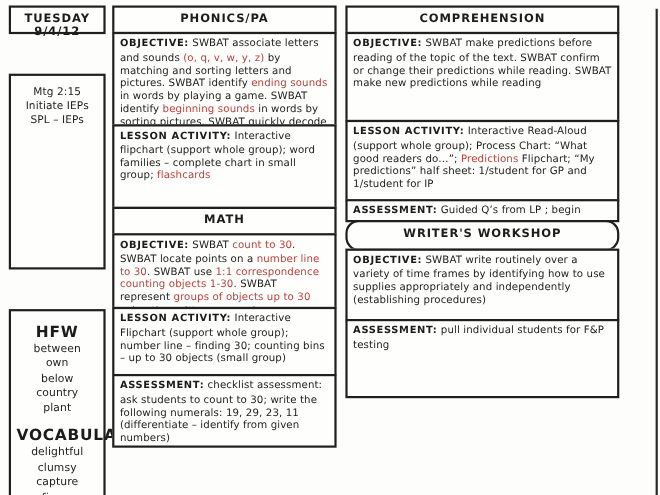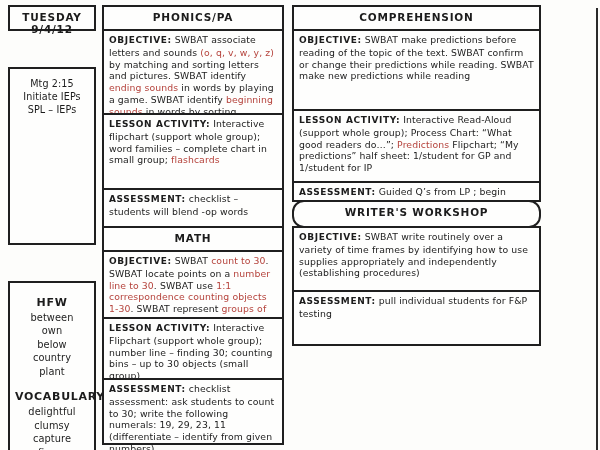--- a/index.html
+++ b/index.html
@@ -5,47 +5,47 @@
   html,body{margin:0;padding:0;}
   body{
     width:600px;height:450px;position:relative;overflow:hidden;
     background:#fdfdfb;
     font-family:"DejaVu Sans","Liberation Sans",sans-serif;
     color:#1c1c1c;
   }
   .board{position:absolute;left:8px;top:5px;display:flex;align-items:flex-start;}
   .col{display:flex;flex-direction:column;}
   .col-left{width:88px;}
-  .col-mid{width:182px;margin-left:6px;}
+  .col-mid{width:204px;margin-left:6px;}
   .col-right{width:249px;margin-left:8px;}
   .cell{
     box-sizing:border-box;border:2px solid #1f1f1f;background:#fefefd;
     padding:3px 5px 2px 5px;margin-top:-2px;
     font-size:9.3px;line-height:11.8px;letter-spacing:.1px;
   }
   .cell:first-child{margin-top:0;}
   .head{
     text-align:center;font-weight:bold;font-size:10.5px;letter-spacing:.8px;
     padding-top:5px;
   }
   .label{font-weight:bold;font-size:9px;letter-spacing:.6px;margin-right:3px;}
   .red{color:#b5433c;}
   .center{text-align:center;margin-top:36px;}
   .pre{white-space:pre-line;}
   .notes{padding-top:8px;font-size:9.6px;line-height:13px;}
   .wordgroups{padding-top:14px;}
   .group{margin-bottom:13px;}
-  .group-title{font-weight:bold;font-size:11px;letter-spacing:.7px;margin-bottom:2px;}
+  .group-title{font-weight:bold;font-size:14px;letter-spacing:.7px;margin-bottom:2px;}
   .group-words{font-size:9.8px;line-height:13.5px;}
   
   .h26{height:26px;} .h28{height:28px;border-radius:12px;}
   .m-obj{height:86px;} .m-les{height:77px;} .m-ass{height:40px;}
   .m-obj2{height:69px;} .m-les2{height:63px;} .m-ass2{height:67px;}
   .r-obj{height:82px;} .r-les{height:74px;} .r-ass{height:21px;}
-  .r-obj2{height:66px;} .r-les2{height:59px;} .r-ass2{height:56px;}
+  .r-obj2{height:66px;} .r-les2{height:59px;} .r-ass2{height:72px;}
   .l-date{height:26px;} .l-notes{height:178px;} .l-words{height:240px;}
   .edge-line{position:absolute;left:596px;top:8px;width:2px;height:442px;background:#2a2a2a;}
 </style>
 </head>
 <body>
 
 <div class="board">
 
   <div class="col col-left">
     <div class="cell head l-date">TUESDAY 9/4/12</div>
@@ -77,23 +77,20 @@
   </div>
 
   <div class="col col-mid">
     <div class="cell head h26">PHONICS/PA</div>
     <div class="cell m-obj">
       <span class="label">OBJECTIVE:</span><span><span>SWBAT associate letters and sounds </span><span class="red">(o, q, v, w, y, z)</span><span> by matching and sorting letters and pictures. SWBAT identify </span><span class="red">ending sounds</span><span> in words by playing a game. SWBAT identify </span><span class="red">beginning sounds</span><span> in words by sorting pictures. SWBAT quickly decode words by using word families.</span></span>
     </div>
     <div class="cell m-les">
       <span class="label">LESSON ACTIVITY:</span><span><span>Interactive flipchart (support whole group); word families – complete chart in small group; </span><span class="red">flashcards</span></span>
     </div>
-    <div class="cell m-ass">
-      <span class="label">ASSESSMENT:</span><span><span>checklist – students will blend -op words</span></span>
-    </div>
     <div class="cell head h26">MATH</div>
     <div class="cell m-obj2">
       <span class="label">OBJECTIVE:</span><span><span>SWBAT </span><span class="red">count to 30</span><span>. SWBAT locate points on a </span><span class="red">number line to 30</span><span>. SWBAT use </span><span class="red">1:1 correspondence counting objects 1-30</span><span>. SWBAT represent </span><span class="red">groups of objects up to 30</span><span> using the written numeral.</span></span>
     </div>
     <div class="cell m-les2">
       <span class="label">LESSON ACTIVITY:</span><span><span>Interactive Flipchart (support whole group); number line – finding 30; counting bins – up to 30 objects (small group)</span></span>
     </div>
     <div class="cell m-ass2">
       <span class="label">ASSESSMENT:</span><span><span>checklist assessment: ask students to count to 30; write the following numerals: 19, 29, 23, 11 (differentiate – identify from given numbers)</span></span>
     </div>

